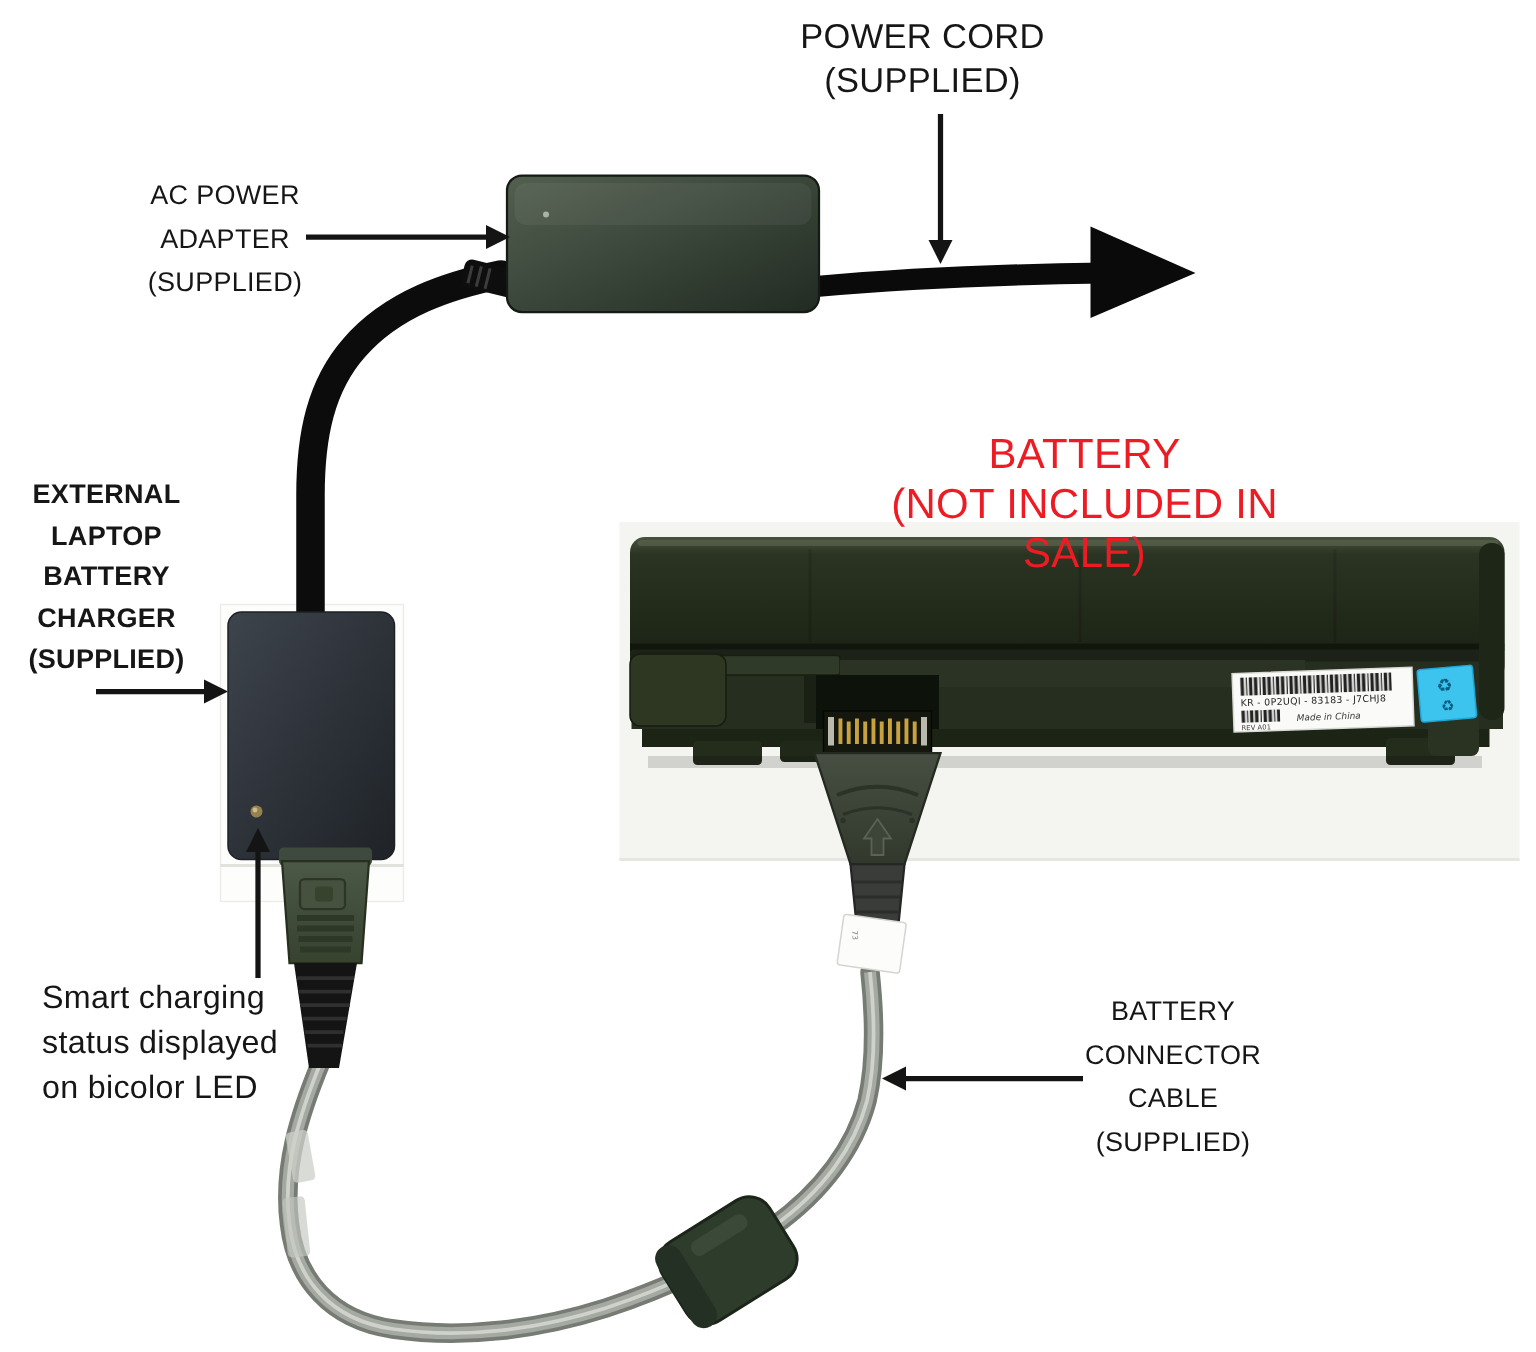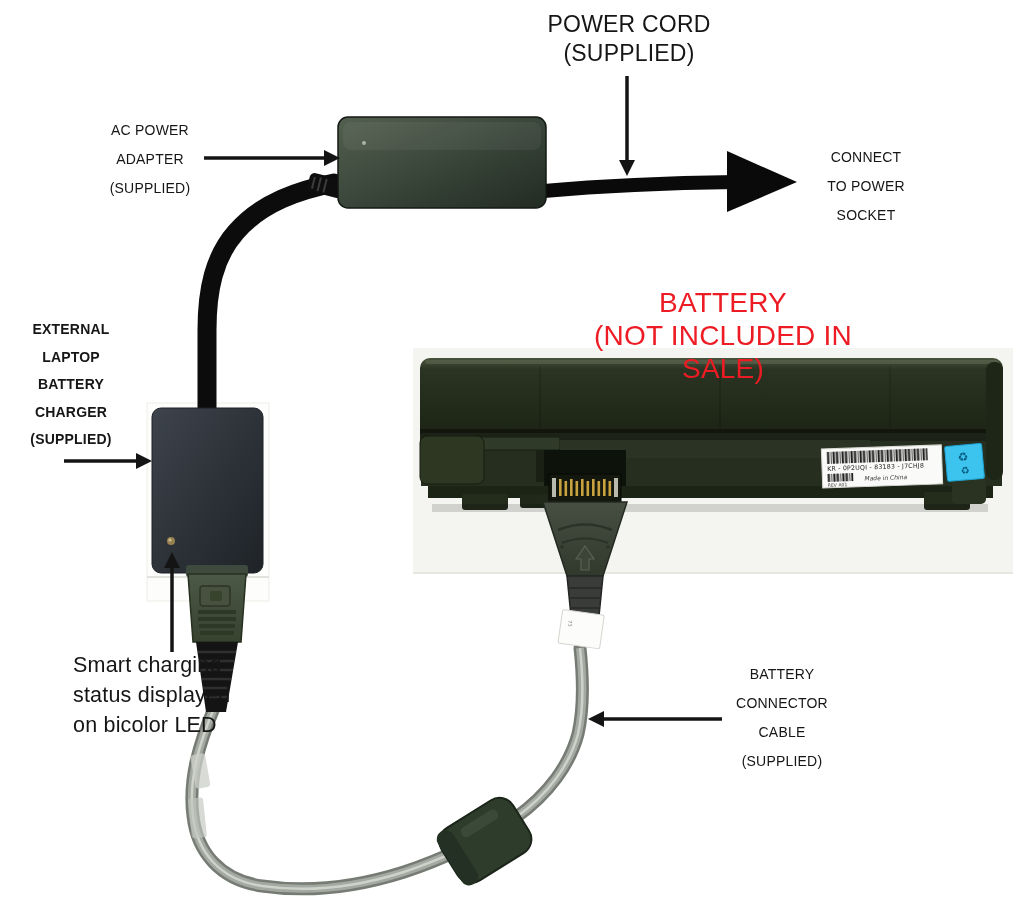--- a/index.html
+++ b/index.html
@@ -2,24 +2,24 @@
 <html><head>
 <meta charset="utf-8">
 <style>
   html,body{margin:0;padding:0;background:#ffffff;}
   #canvas{
     position:relative;width:1024px;height:901px;background:#ffffff;overflow:hidden;
     font-family:"Liberation Sans","DejaVu Sans",sans-serif;color:#161616;
   }
   .callout{
     position:absolute;white-space:pre-line;text-align:center;
-    font-size:14px;line-height:27.5px;letter-spacing:.2px;color:#161616;
+    font-size:18px;line-height:27.5px;letter-spacing:.2px;color:#161616;
   }
   .centered{transform:translateX(-50%);}
-  .left-align{text-align:left;margin-left:45px;}
+  .left-align{text-align:left;}
   .red{color:#ed1c24;font-size:28px;line-height:33px;}
   svg{position:absolute;left:0;top:0;}
   svg text{font-family:"DejaVu Sans",sans-serif;}
 </style>
 </head>
 <body>
 
 <div id="canvas">
 
   <svg width="1024" height="901" viewBox="0 0 1024 901">
@@ -209,30 +209,27 @@
         <line x1="172" y1="652" x2="172" y2="566" stroke-width="3.5"></line>
         <polygon points="164,568 180,568 172,552" stroke="none"></polygon>
       </g>
       <g>
         <line x1="722" y1="719" x2="602" y2="719" stroke-width="3.5"></line>
         <polygon points="604,711 604,727 588,719" stroke="none"></polygon>
       </g>
     </g>
   </svg>
 
-  <div class="callout centered" style="left:629px;top:10px;font-size:23px;line-height:29px;">POWER CORD
+  <div class="callout centered" style="left:615px;top:10px;font-size:23px;line-height:29px;">POWER CORD
 (SUPPLIED)</div>
 
   <div class="callout centered" style="left:150px;top:116px;line-height:29px;">AC POWER
 ADAPTER
 (SUPPLIED)</div>
 
-  <div class="callout centered" style="left:866px;top:143px;line-height:29px;">CONNECT
-TO POWER
-SOCKET</div>
 
   <div class="callout centered red" style="left:723px;top:286px;">BATTERY
 (NOT INCLUDED IN SALE)</div>
 
   <div class="callout centered" style="left:71px;top:316px;font-weight:bold;">EXTERNAL
 LAPTOP
 BATTERY
 CHARGER
 (SUPPLIED)</div>
 

